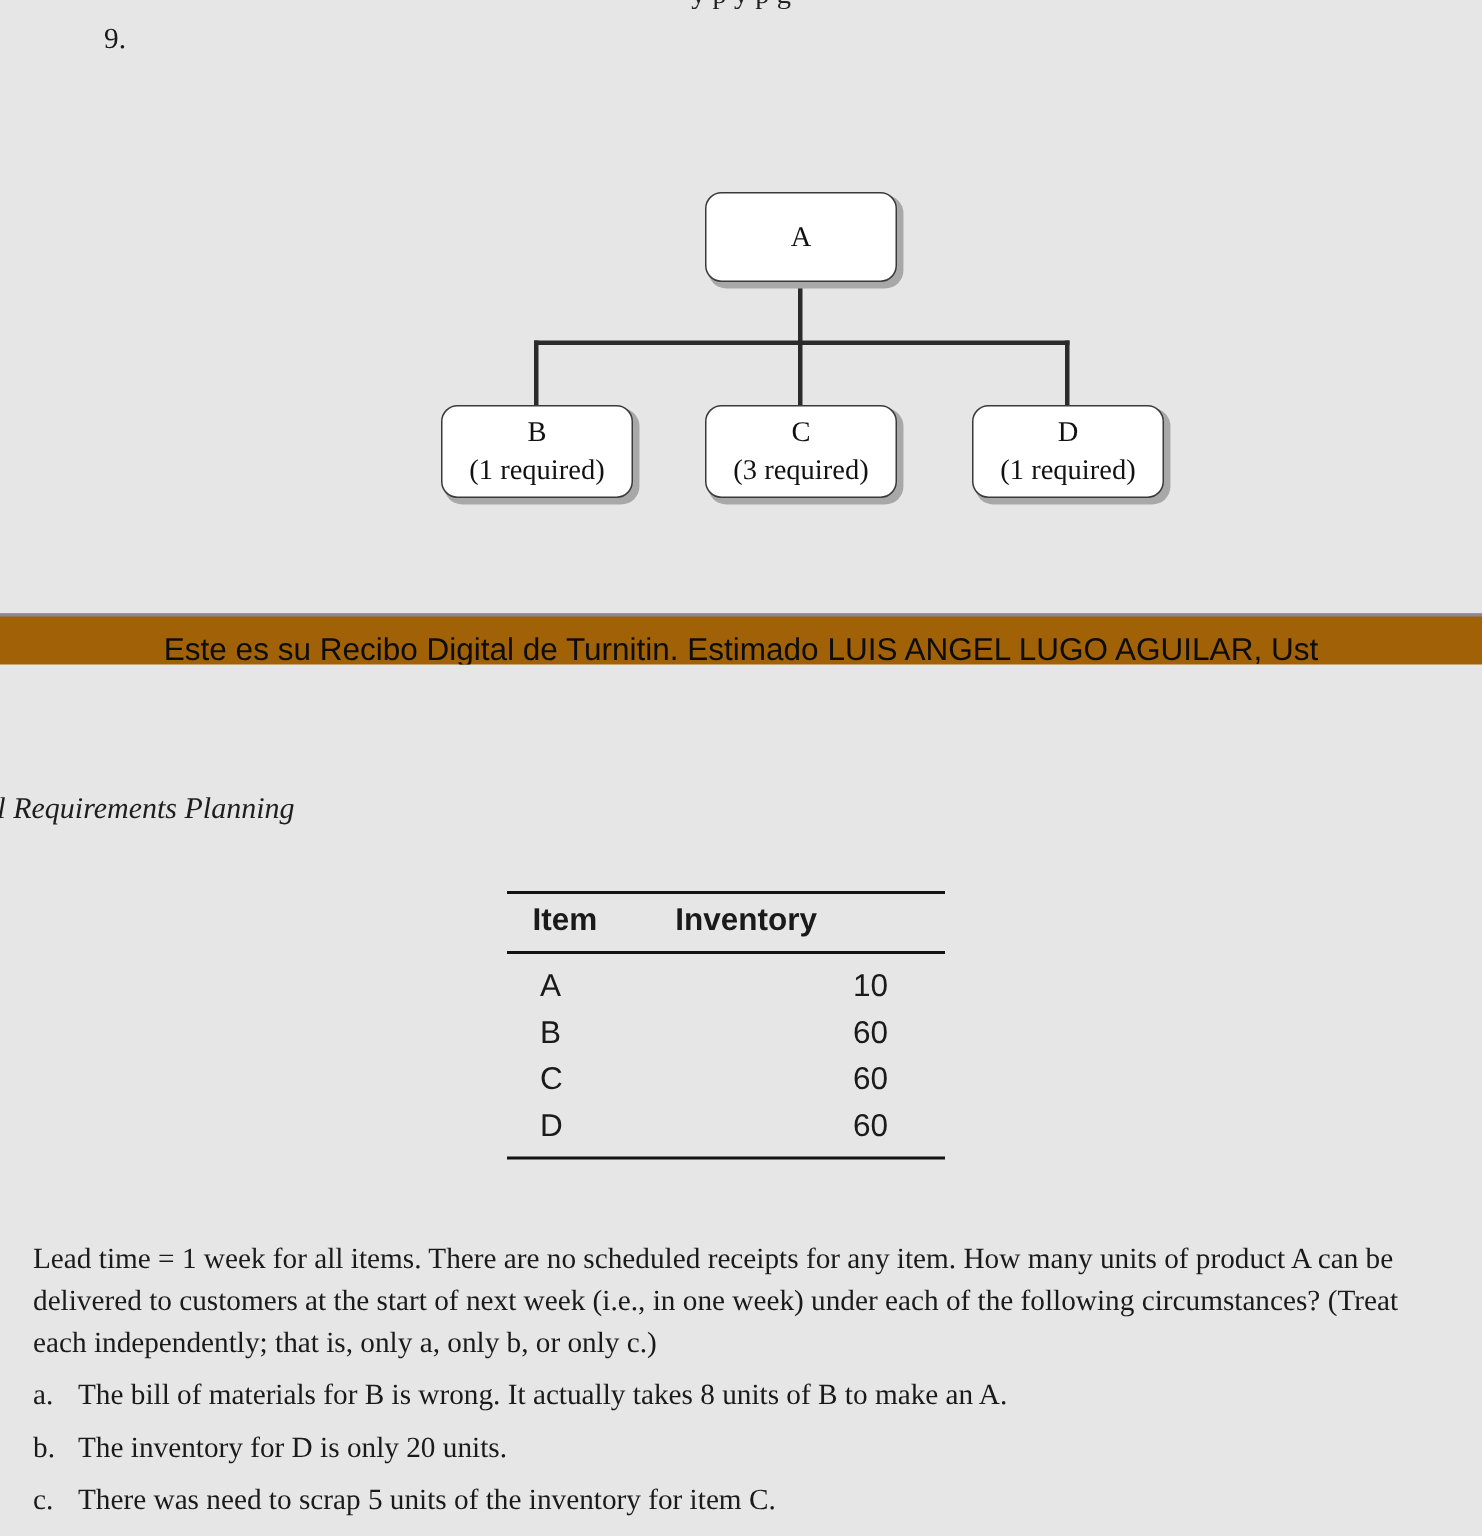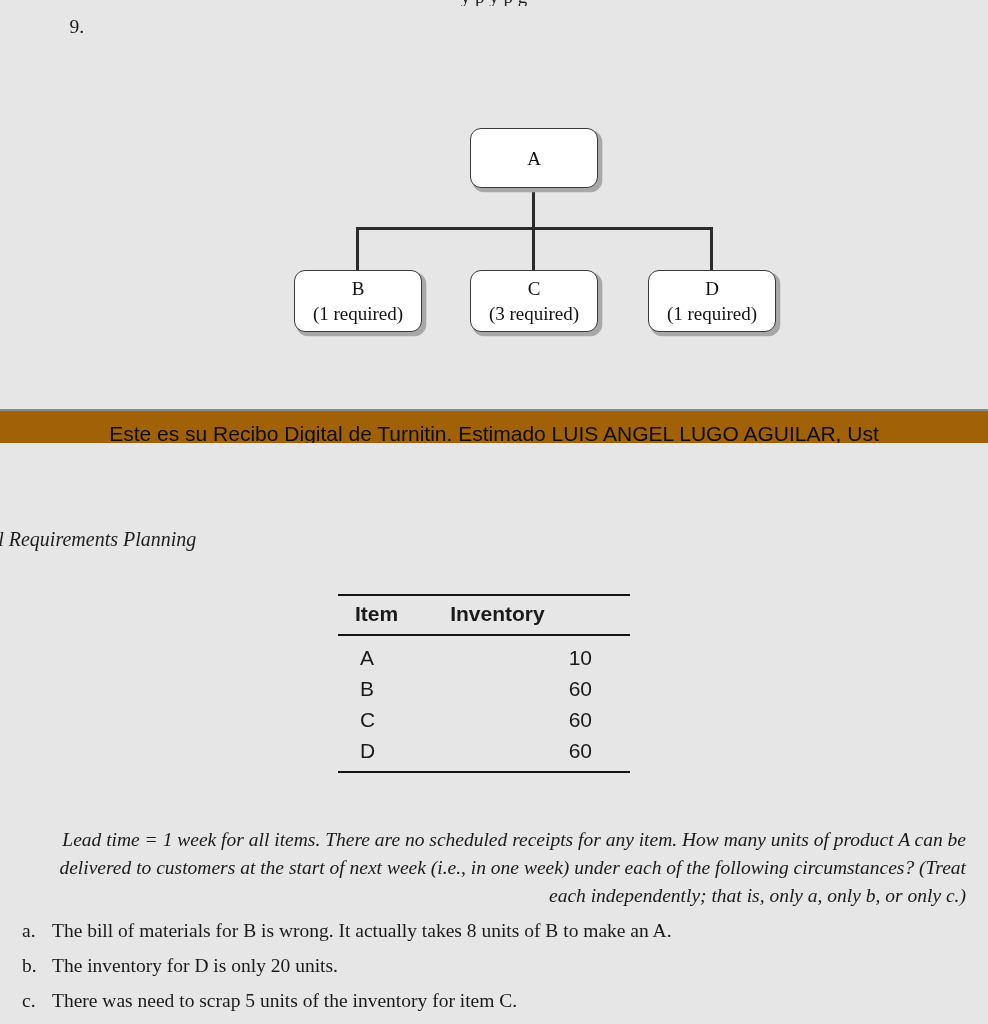--- a/index.html
+++ b/index.html
@@ -167,22 +167,21 @@
   }
 
   
   .body-para {
     position: absolute;
     left: 22px;
     top: 826px;
     width: 944px;
     font-size: 19.5px;
     line-height: 28px;
-    text-align: right;
-    font-style: italic;
+    text-align: left;
   }
 
   
   .options {
     position: absolute;
     left: 22px;
     top: 918px;
     width: 944px;
   }
   .option-row {

